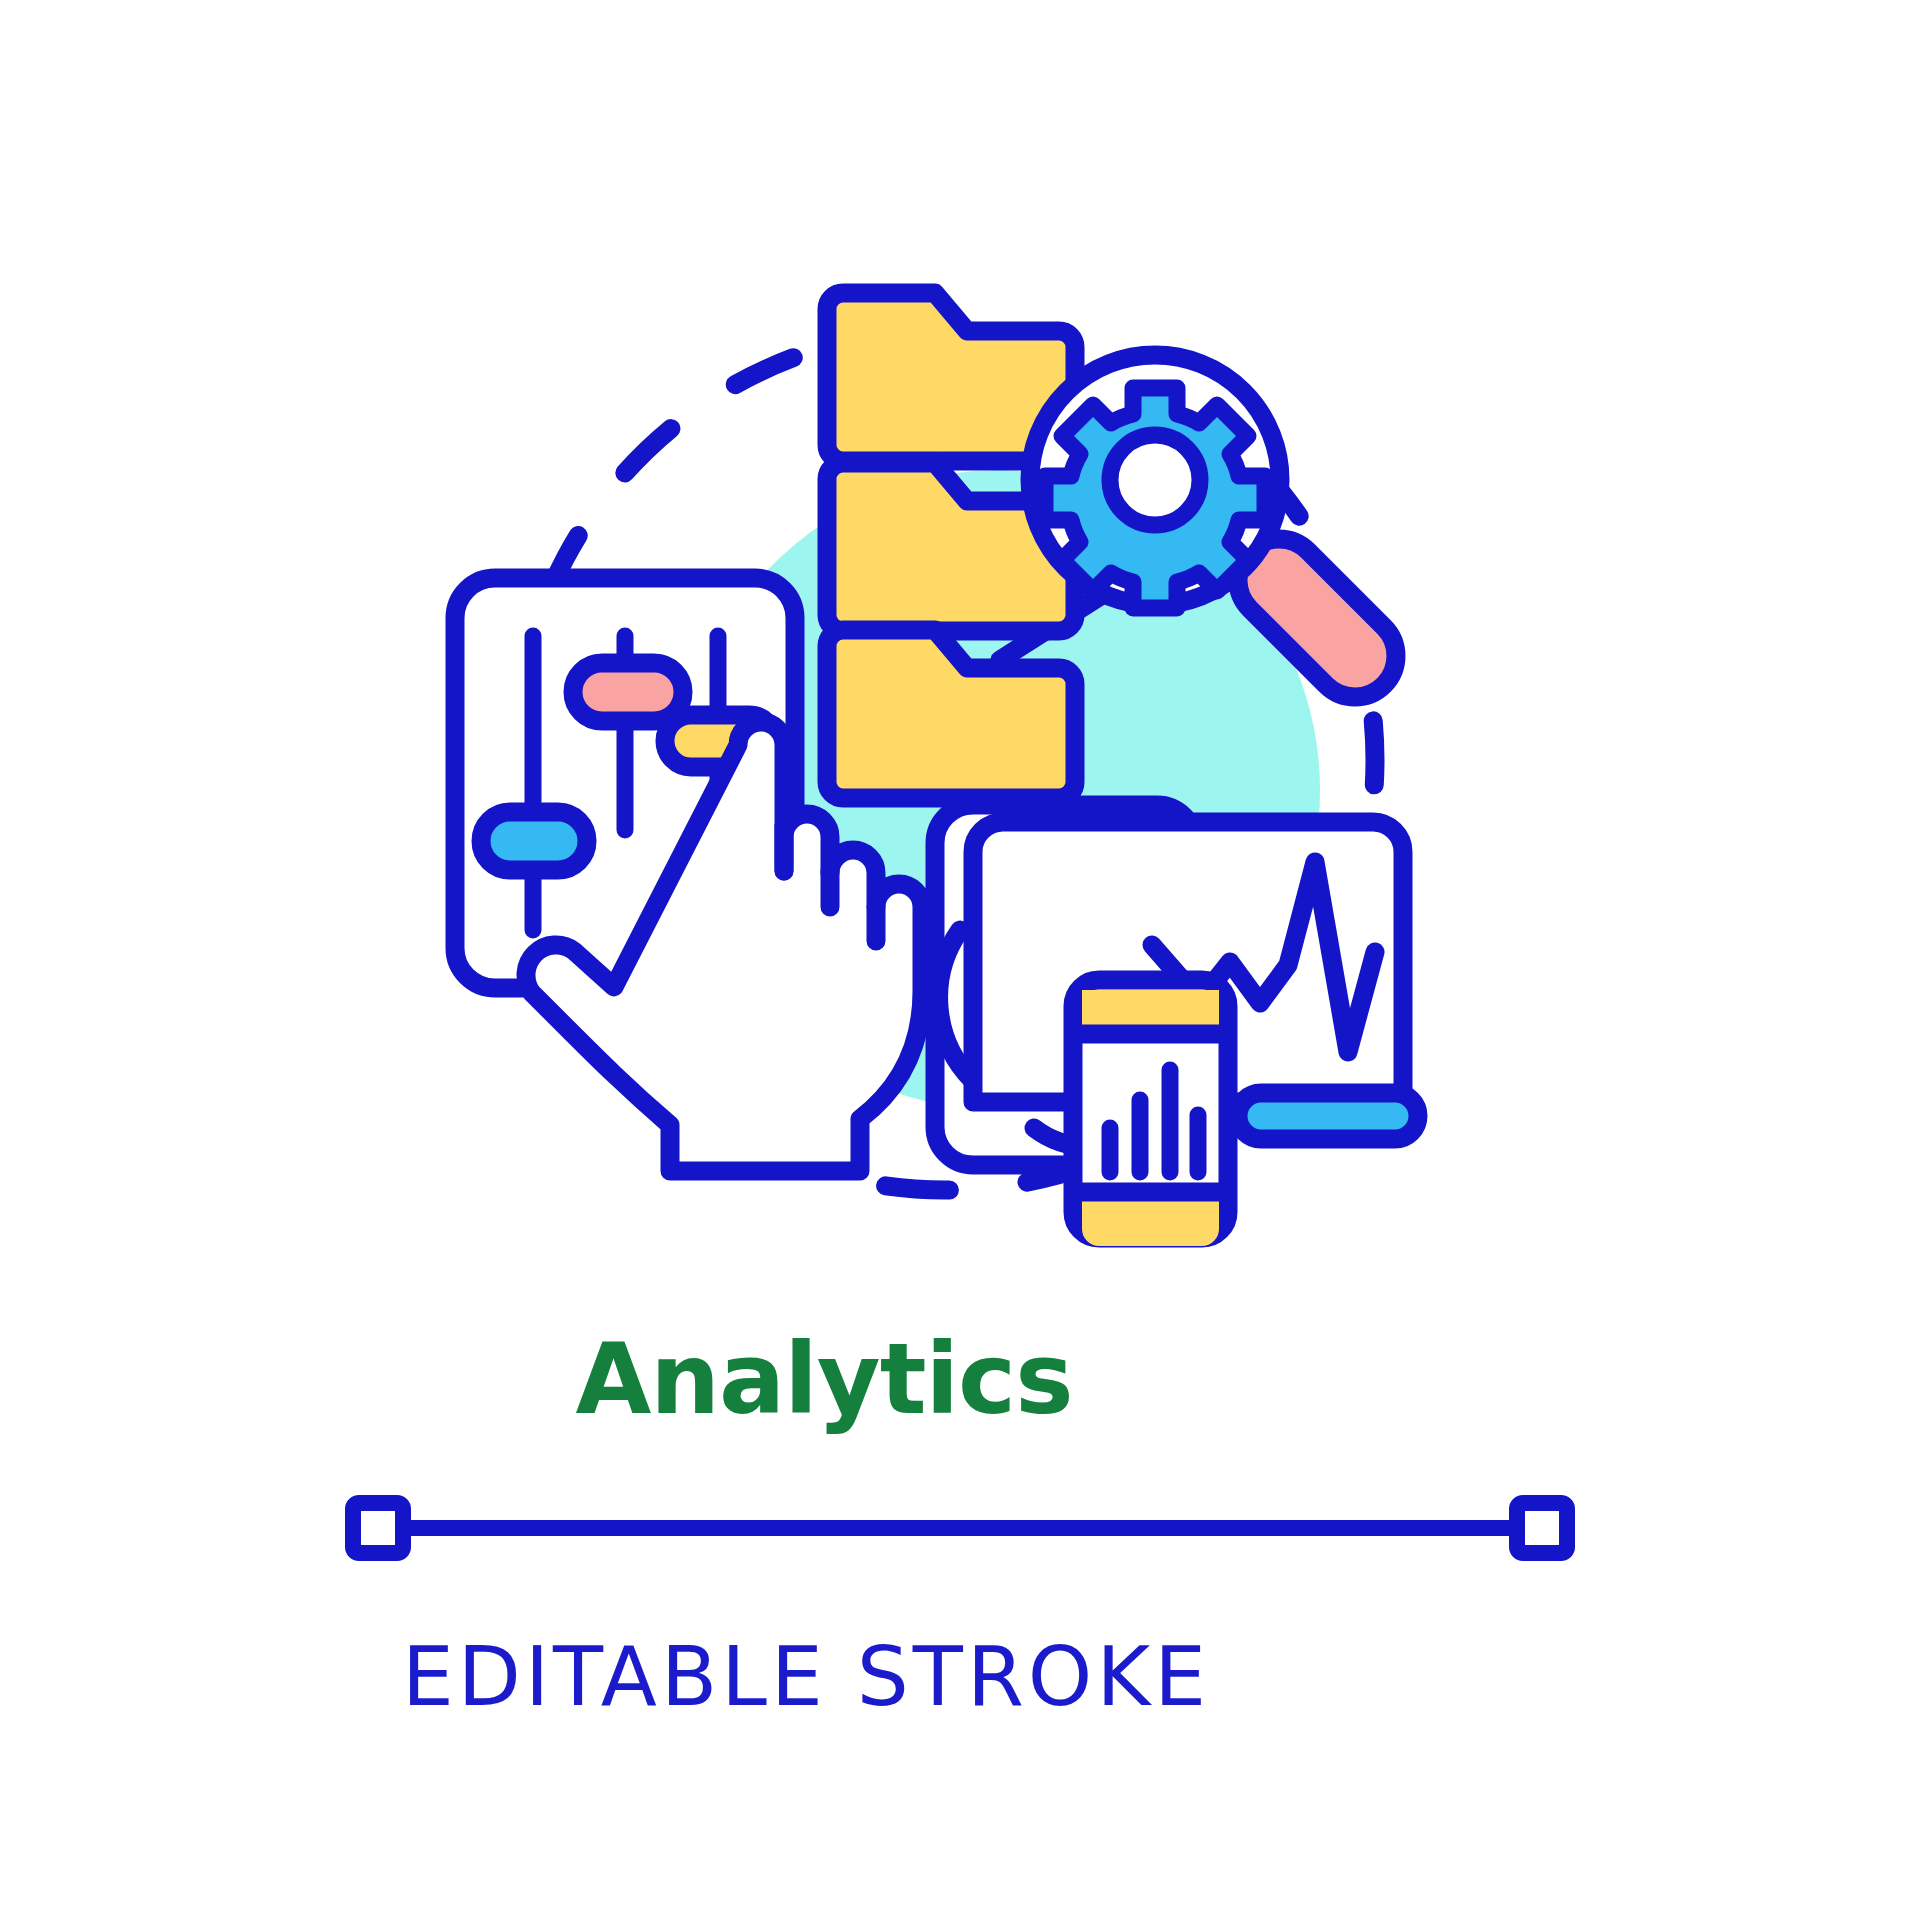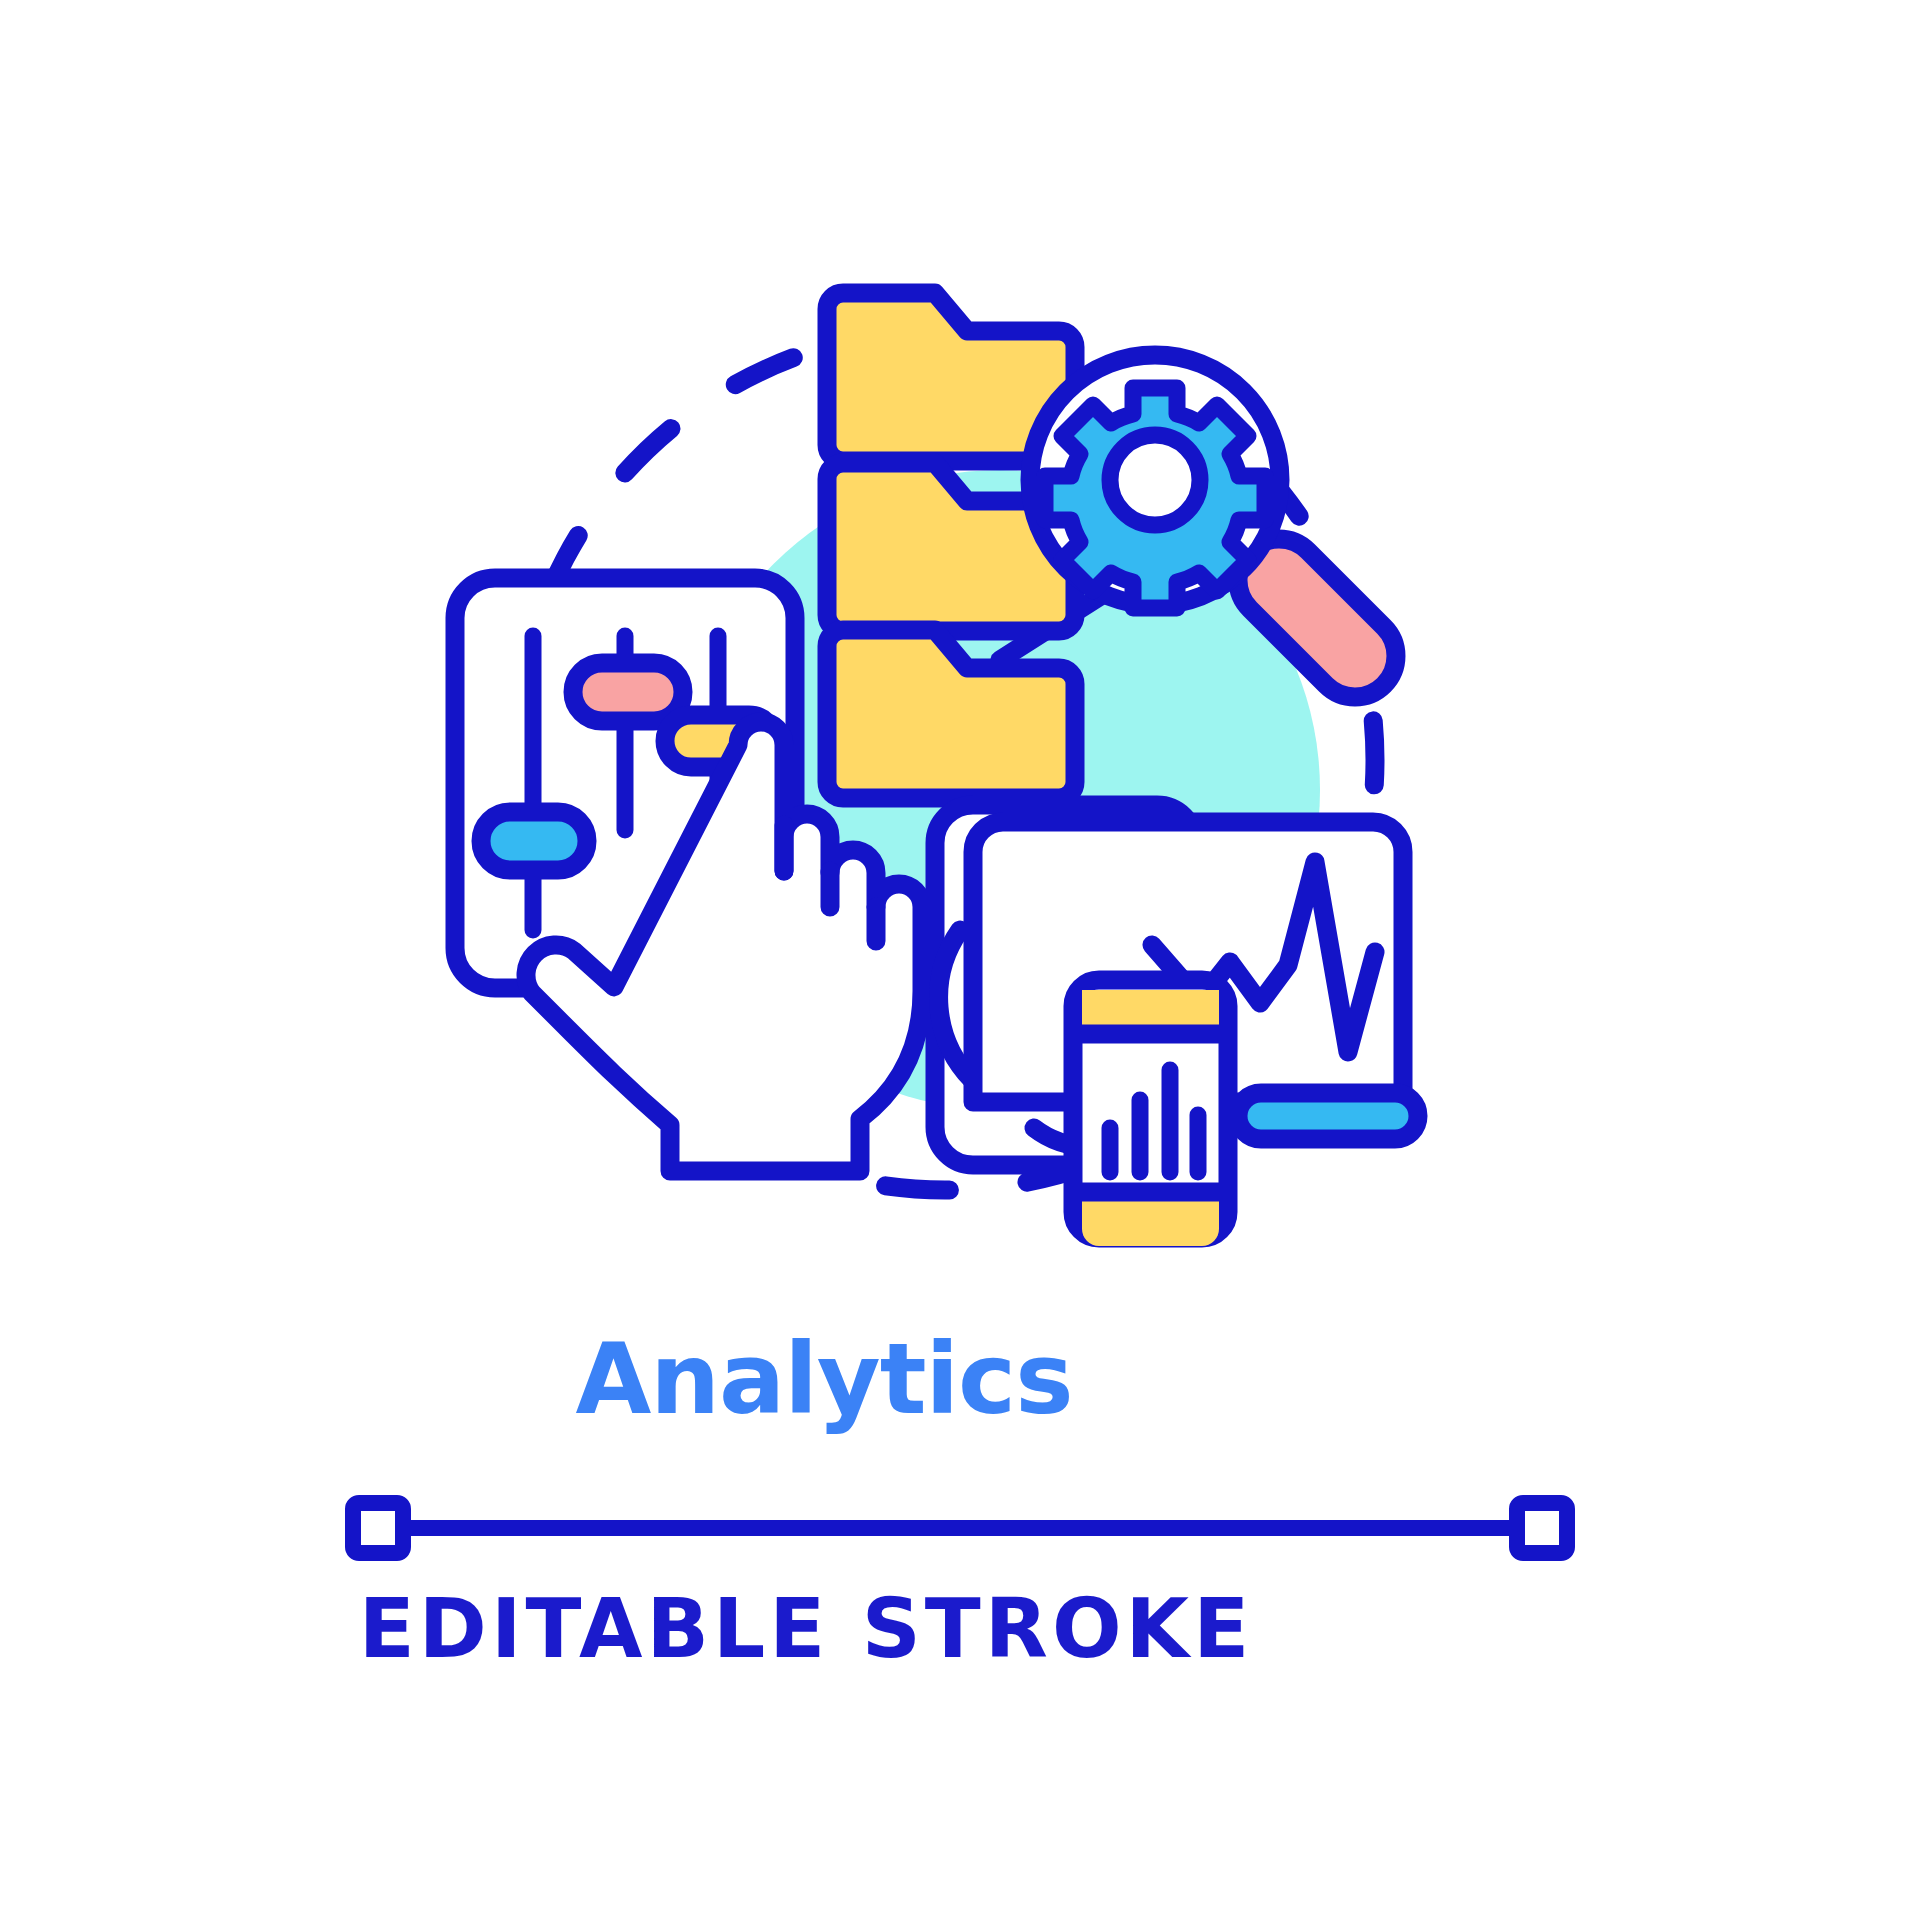--- a/index.html
+++ b/index.html
@@ -29,31 +29,31 @@
   .concept-title {
     position: absolute;
     left: 0;
     top: 1330px;
     width: 1648px;
     text-align: center;
     font-family: "DejaVu Sans", sans-serif;
     font-weight: bold;
     font-size: 98px;
     letter-spacing: -1px;
-    color: #3b82f6;
+    color: #15803d;
     line-height: 1.0;
   }
   .stroke-caption {
     position: absolute;
     left: 0;
-    top: 1588px;
+    top: 1636px;
     width: 1612px;
     text-align: center;
     font-family: "DejaVu Sans", sans-serif;
-    font-weight: 700;
+    font-weight: 400;
     font-size: 82px;
     letter-spacing: 4px;
     color: #1b1bcc;
     line-height: 1.0;
   }
 </style>
 </head>
 <body>
 
 <div class="canvas">

